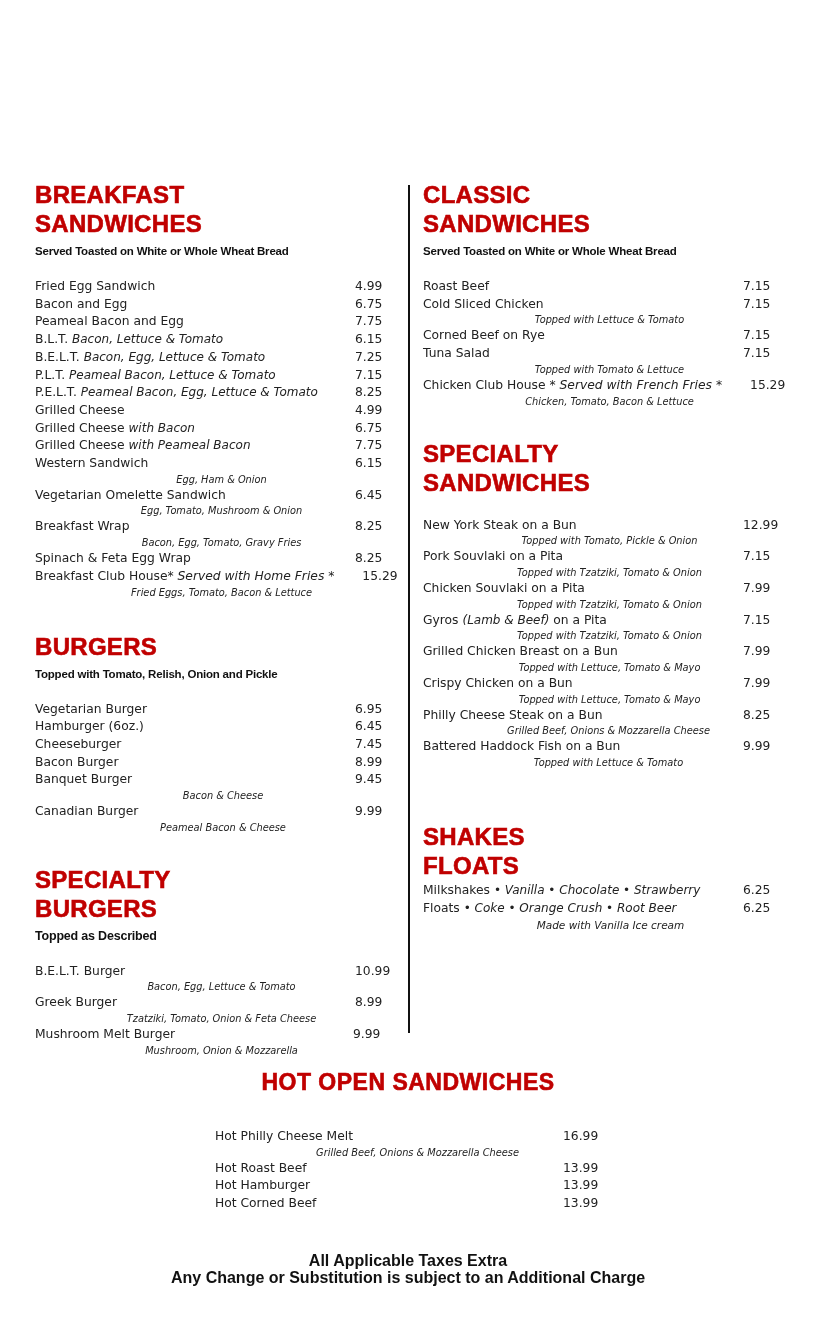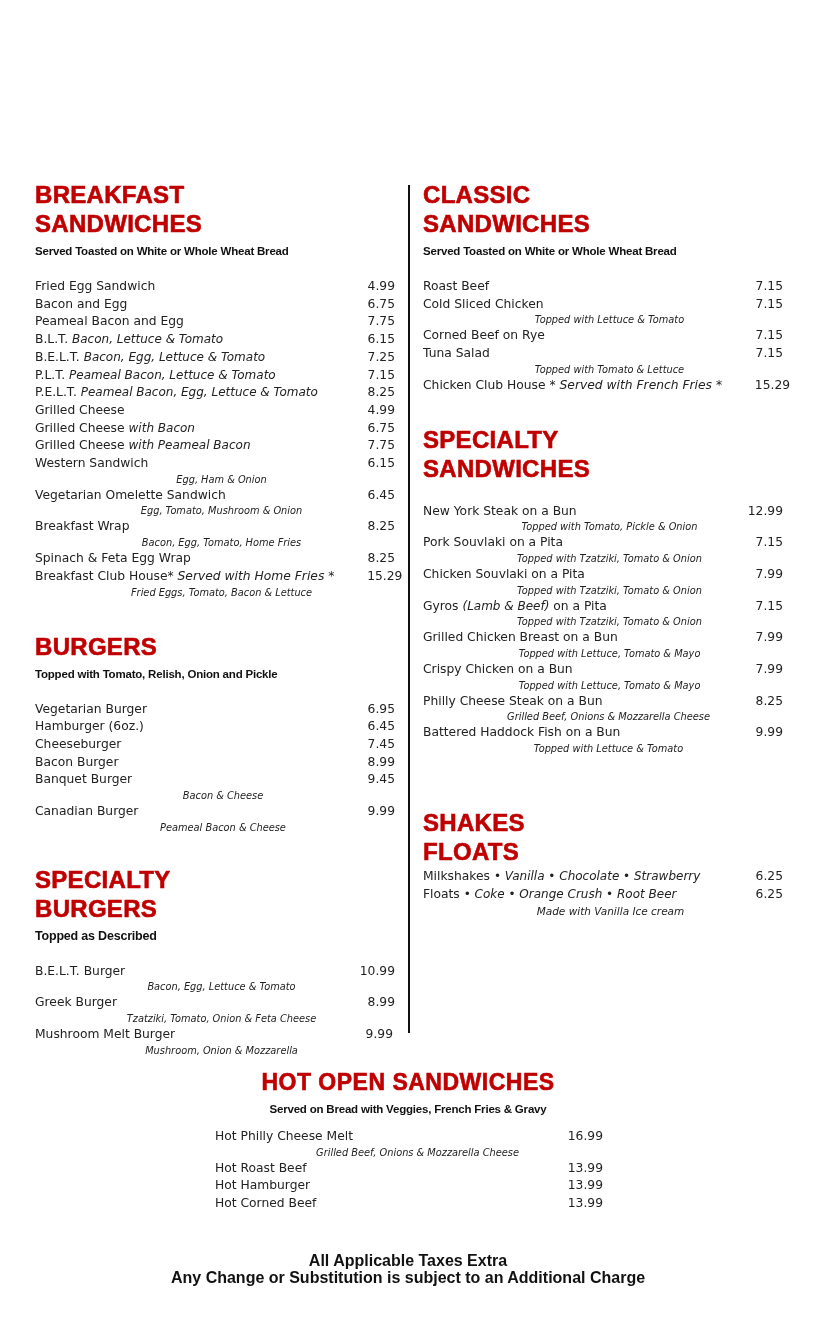--- a/index.html
+++ b/index.html
@@ -16,21 +16,21 @@
              -webkit-text-stroke: 0.6px #c00000; }
   .subheading { font-family: "Liberation Sans", sans-serif; font-weight: bold; font-size: 11.5px;
                 color: #111; margin: 6px 0 0 0; line-height: 14px; letter-spacing: -0.2px; }
   .gap { height: 20px; }
   .item { display: flex; justify-content: space-between; align-items: baseline;
           font-family: "DejaVu Sans", sans-serif; font-size: 12.3px; line-height: 17.7px;
           color: #222; gap: 28px; }
   .item .name { white-space: nowrap; }
   .item .name i { font-size: 12px; font-style: italic; }
   .item .name i.big { font-size: 12.3px; }
-  .item .price { text-align: right; min-width: 40px; padding-right: 0; }
+  .item .price { min-width: 40px; padding-right: 0; }
   .desc { font-family: "DejaVu Sans", sans-serif; font-style: italic; font-size: 9.8px;
           line-height: 14px; color: #222; padding-left: 13px; text-align: center; }
   .section { margin-bottom: 0; }
 
   .bottom { position: absolute; left: 0; top: 1068px; width: 816px; }
   .bottom .heading { text-align: center; font-size: 23px; line-height: 28px; letter-spacing: 0.5px; }
   .bottom .subheading { text-align: center; }
   .bottom .list { position: absolute; left: 215px; top: 60px; width: 388px; }
   .footer { position: absolute; left: 0; top: 1252px; width: 816px; text-align: center;
             font-family: "Liberation Sans", sans-serif; font-weight: bold; font-size: 16px;
@@ -97,21 +97,21 @@
       <div class="desc">Egg, Ham &amp; Onion</div>
       <div class="item">
           <span class="name"><span>Vegetarian Omelette Sandwich</span></span>
           <span class="price">6.45</span>
         </div>
       <div class="desc">Egg, Tomato, Mushroom &amp; Onion</div>
       <div class="item">
           <span class="name"><span>Breakfast Wrap</span></span>
           <span class="price">8.25</span>
         </div>
-      <div class="desc">Bacon, Egg, Tomato, Home Fries</div>
+      <div class="desc">Bacon, Egg, Tomato, Gravy Fries</div>
       <div class="item">
           <span class="name"><span>Spinach &amp; Feta Egg Wrap</span></span>
           <span class="price">8.25</span>
         </div>
       <div class="item">
           <span class="name"><span>Breakfast Club House*</span> <i class="big">Served with Home Fries *</i></span>
           <span class="price">15.29</span>
         </div>
       <div class="desc">Fried Eggs, Tomato, Bacon &amp; Lettuce</div>
     </div>
@@ -205,20 +205,21 @@
         </div>
       <div class="item">
           <span class="name">Tuna Salad</span>
           <span class="price">7.15</span>
         </div>
       <div class="desc">Topped with Tomato &amp; Lettuce</div>
       <div class="item">
           <span class="name"><span>Chicken Club House *</span> <i class="big">Served with French Fries *</i></span>
           <span class="price">15.29</span>
         </div>
+      <div class="desc">Chicken, Tomato, Bacon &amp; Lettuce</div>
     </div>
 
     <div style="height:30px"></div>
 
     <div class="section">
       <div class="heading">
         <div>SPECIALTY</div>
         <div>SANDWICHES</div>
       </div>
       <div style="height:20px"></div>
@@ -279,21 +280,20 @@
       <div class="item">
           <span class="name"><span>Floats</span> <i>• Coke • Orange Crush • Root Beer</i></span>
           <span class="price">6.25</span>
         </div>
       <div class="desc" style="padding-left:15px; font-size:10.5px">Made with Vanilla Ice cream</div>
     </div>
   </div>
 
   <div class="bottom">
     <div class="heading">HOT OPEN SANDWICHES</div>
-    <div class="subheading">Served on Bread with Veggies, French Fries &amp; Gravy</div>
     <div class="list">
       <div class="item">
           <span class="name">Hot Philly Cheese Melt</span>
           <span class="price">16.99</span>
         </div>
       <div class="desc" style="padding-left:17px">Grilled Beef, Onions &amp; Mozzarella Cheese</div>
       <div class="item">
           <span class="name">Hot Roast Beef</span>
           <span class="price">13.99</span>
         </div>

